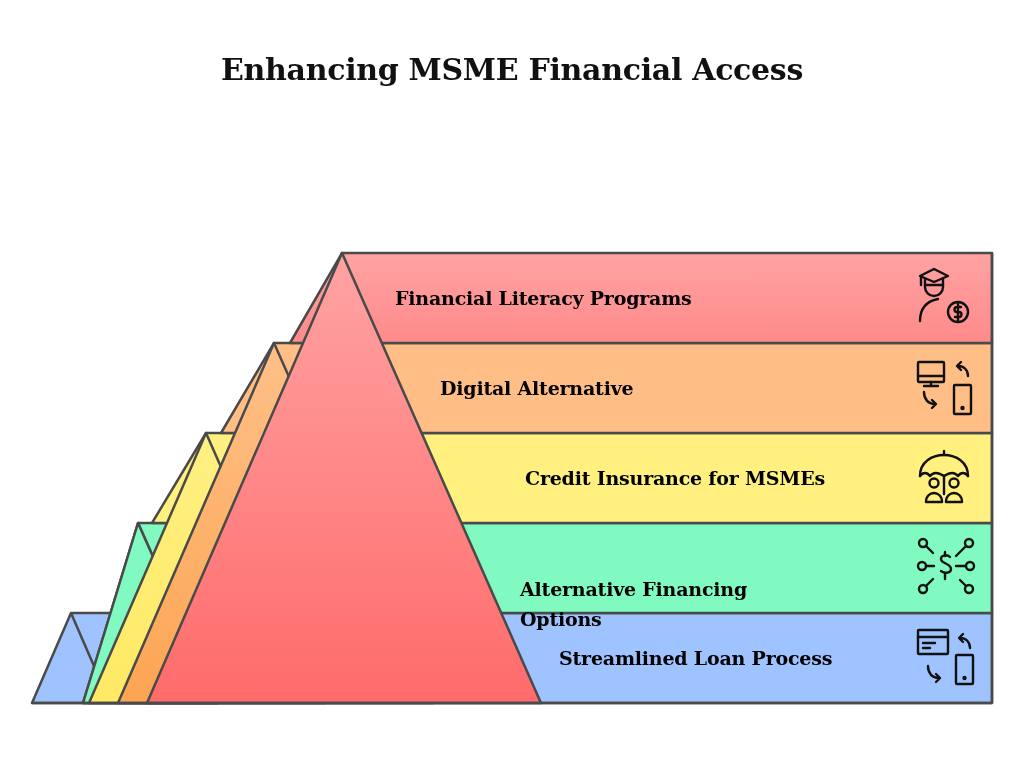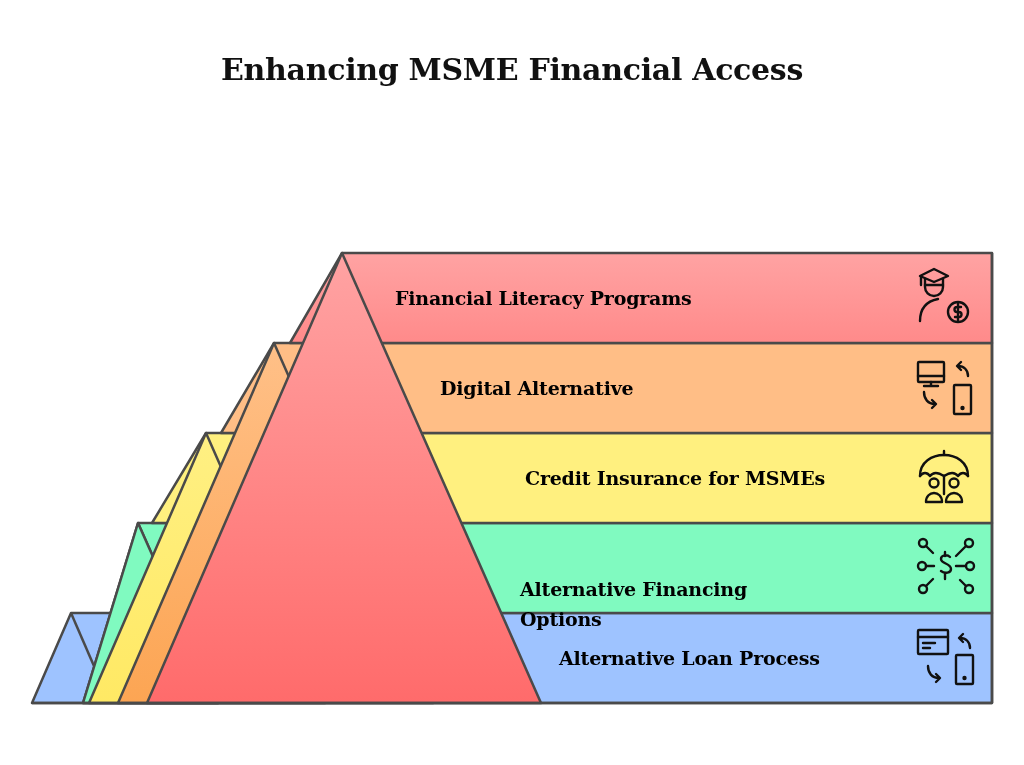--- a/index.html
+++ b/index.html
@@ -69,21 +69,21 @@
   </g>
 
   <line x1="32" y1="703" x2="992" y2="703" stroke="#4a4a4a" stroke-width="2.5"></line>
   <line x1="992" y1="253" x2="992" y2="703" stroke="#4a4a4a" stroke-width="2.5"></line>
 </svg>
 
 <div class="label" style="left:395px; top:283px;">Financial Literacy Programs</div>
 <div class="label" style="left:440px; top:373px;">Digital Alternative</div>
 <div class="label" style="left:485px; top:463px;margin-left:40px;">Credit Insurance for MSMEs</div>
 <div class="label" style="left:520px; top:538px; width:300px;margin-top:36px;">Alternative Financing Options</div>
-<div class="label" style="left:559px; top:643px;">Alternative Loan Process</div>
+<div class="label" style="left:559px; top:643px;">Streamlined Loan Process</div>
 
 <svg class="icon" style="left:914px; top:266px;" viewBox="0 0 62 62">
   <g fill="none" stroke="#111" stroke-width="2.4" stroke-linecap="round" stroke-linejoin="round">
     <polygon points="6,10 20,3 34,10 20,16"></polygon>
     <path d="M7,11 v8"></path>
     <path d="M11,13 v8 a9,9 0 0 0 18,0 v-8"></path>
     <path d="M11,19 h18"></path>
     <path d="M6,55 c0,-14 8,-20 18,-22"></path>
     <circle cx="44" cy="46" r="10"></circle>
     <path d="M47,41 h-4 a2.5,2.5 0 0 0 0,5 h2 a2.5,2.5 0 0 1 0,5 h-4 M44,38 v16"></path>

